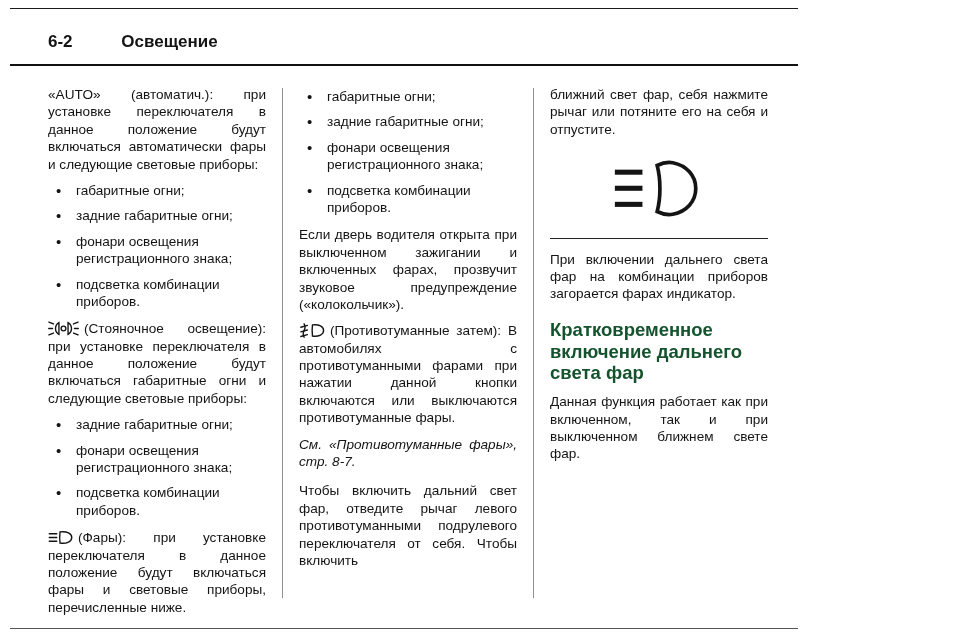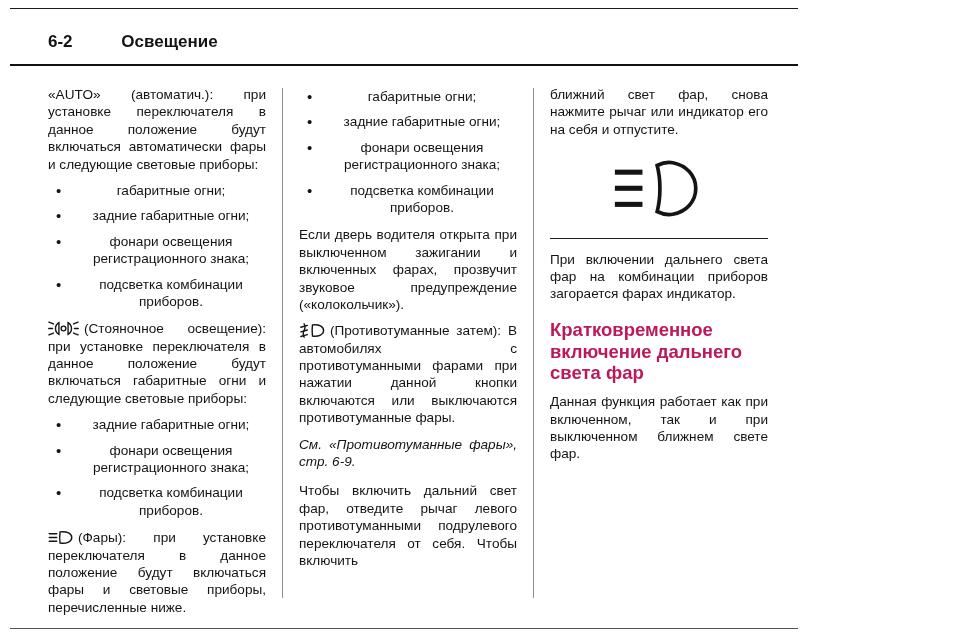--- a/index.html
+++ b/index.html
@@ -21,29 +21,29 @@
   .header .page-num { display: inline-block; margin-right: 44px; }
 
   .columns { position: absolute; left: 48px; right: 40px; top: 86px; bottom: 24px; display: flex; }
   .col { flex: 1; min-width: 0; font-size: 13.6px; line-height: 1.28; text-align: justify; }
   .vrule { width: 1px; background: #8f8f8f; margin: 2px 16px 16px; }
 
   p { margin: 0 0 9px; }
   .lead { font-weight: 400; }
 
   ul.bullets { list-style: none; margin: 2px 0 10px; padding: 0; text-align: left; }
-  ul.bullets li { position: relative; padding-left: 28px; margin-bottom: 8px; text-align: center; }
+  ul.bullets li { position: relative; padding-left: 28px; margin-bottom: 8px; }
   ul.bullets li::before { content: "\2022"; position: absolute; left: 8px; top: -1px; font-size: 15px; color: #141414; }
 
   .icon-inline { display: inline-block; vertical-align: -3px; margin-right: 5px; }
   .icon-inline svg { display: block; }
 
   h2 {
     font-size: 18.5px; line-height: 1.18; font-weight: 700;
-    color: #be185d; margin: 16px 0 9px; max-width: 212px; text-align: left;
+    color: #14532d; margin: 16px 0 9px; max-width: 212px; text-align: left;
   }
   .ref { font-style: italic; margin: 2px 0 12px; }
 
   .indicator-wrap { text-align: center; margin: 22px 0 16px; }
   .col-rule { border-top: 1.3px solid #222; margin: 0 0 12px; }
 </style>
 </head>
 <body>
 
 <div class="page">
@@ -115,32 +115,32 @@
 
       <p><span class="icon-inline"><svg width="26" height="15" viewBox="0 0 28 16" fill="none" stroke="#141414" stroke-width="1.5" stroke-linecap="round">
               <line x1="9" y1="2.5" x2="2" y2="4.5"></line>
               <line x1="9" y1="7.5" x2="2" y2="9.5"></line>
               <line x1="9" y1="12.5" x2="2" y2="14.5"></line>
               <path d="M5.5,0.8 Q7.5,4 5.5,8 Q3.5,12 5.5,15.2"></path>
               <path d="M14.5,2 C21.5,1 26.5,4 26.5,8 C26.5,12 21.5,15 14.5,14 C14,10 14,6 14.5,2 Z"></path>
             </svg></span><span class="lead">(Противотуманные затем):</span>
         <span>В автомобилях с противотуманными фарами при нажатии данной кнопки включаются или выключаются противотуманные фары.</span></p>
 
-      <p class="ref">См. «Противотуманные фары», стр. 6-9.</p>
+      <p class="ref">См. «Противотуманные фары», стр. 8-7.</p>
 
 
       <p>Чтобы включить дальний свет фар, отведите рычаг левого противотуманными подрулевого переключателя от себя. Чтобы включить</p>
 
     </section>
 
     <div class="vrule"></div>
 
     <section class="col">
 
-      <p>ближний свет фар, снова нажмите рычаг или индикатор его на себя и отпустите.</p>
+      <p>ближний свет фар, себя нажмите рычаг или потяните его на себя и отпустите.</p>
 
       <div class="indicator-wrap">
         <span style="display:inline-block;"><svg width="96" height="57" viewBox="0 0 104 62" fill="none">
               <rect x="4" y="10.5" width="30" height="5.5" fill="#141414"></rect>
               <rect x="4" y="28" width="30" height="5.5" fill="#141414"></rect>
               <rect x="4" y="45.5" width="30" height="5.5" fill="#141414"></rect>
               <path d="M50,6 C54,21 54,41 50,56 C56,59 62,60 67,59 C82,56 92,45 92,31 C92,17 82,6 67,3 C62,2 56,3 50,6 Z" stroke="#141414" stroke-width="4" fill="none"></path>
             </svg></span>
       </div>
 

